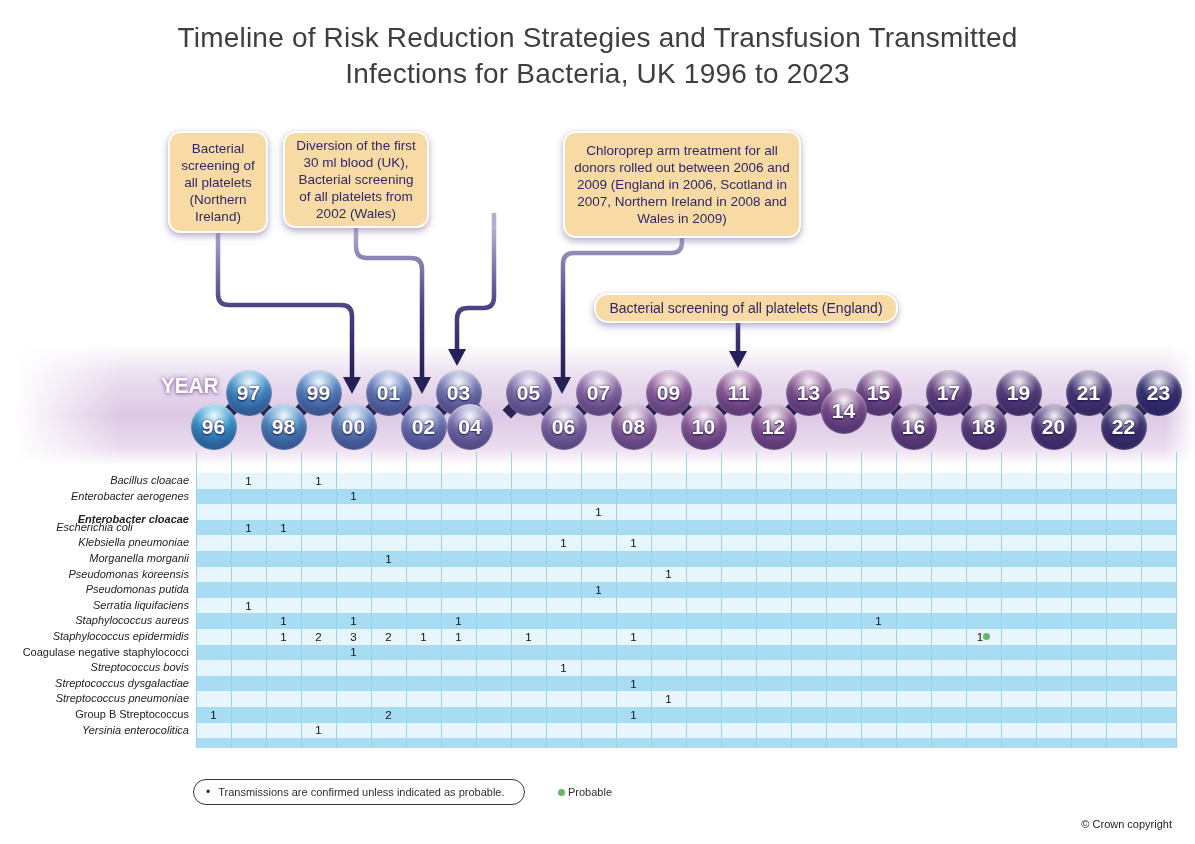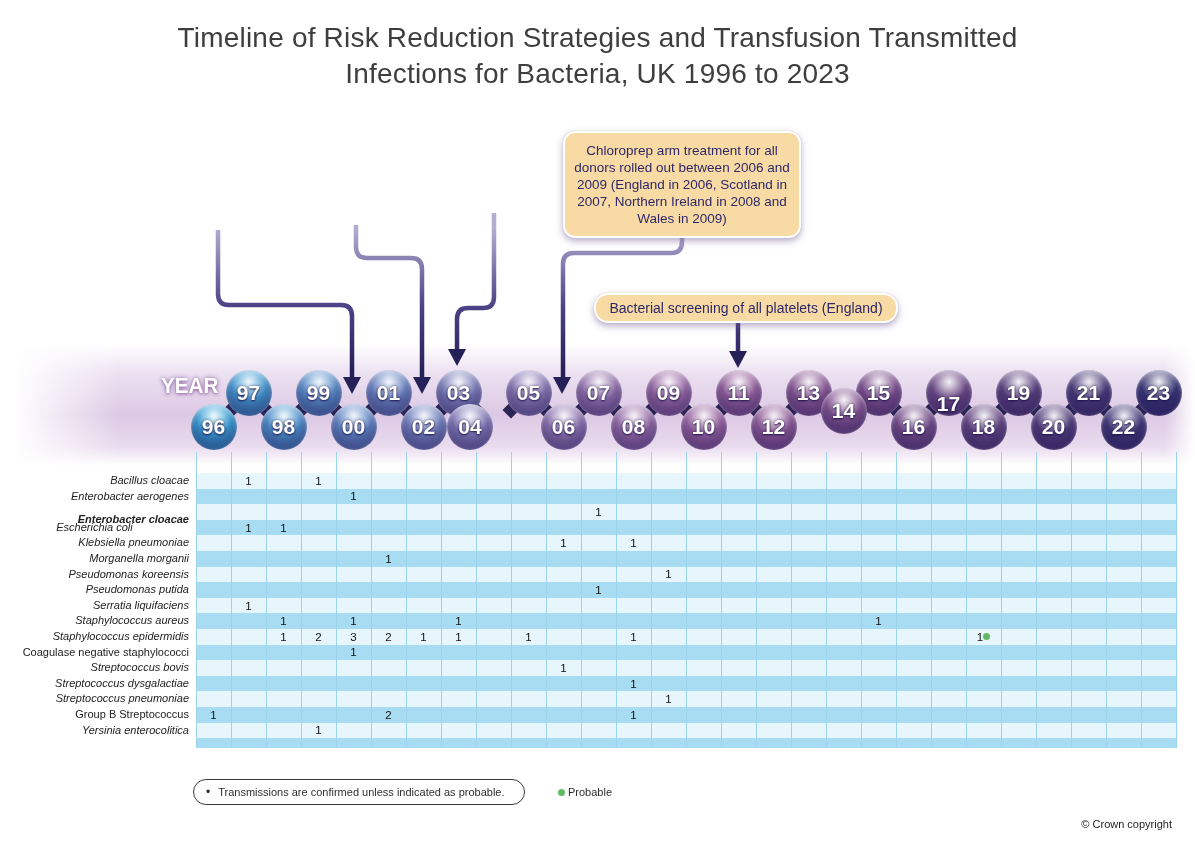--- a/index.html
+++ b/index.html
@@ -329,21 +329,21 @@
       </div>
       <div class="ball" style="left: 820.5px; top: 388px; z-index: 6; background: radial-gradient(circle at 50% 26%, rgba(255, 255, 255, 0.92) 0%, rgba(255, 255, 255, 0) 45%), rgb(138, 89, 149);">
         <span>14</span>
       </div>
       <div class="ball" style="left: 855.5px; top: 370px; z-index: 5; background: radial-gradient(circle at 50% 26%, rgba(255, 255, 255, 0.92) 0%, rgba(255, 255, 255, 0) 45%), rgb(131, 85, 145);">
         <span>15</span>
       </div>
       <div class="ball" style="left: 890.5px; top: 404px; z-index: 6; background: radial-gradient(circle at 50% 26%, rgba(255, 255, 255, 0.92) 0%, rgba(255, 255, 255, 0) 45%), rgb(122, 81, 141);">
         <span>16</span>
       </div>
-      <div class="ball" style="left: 925.5px; top: 370px; z-index: 5; background: radial-gradient(circle at 50% 26%, rgba(255, 255, 255, 0.92) 0%, rgba(255, 255, 255, 0) 45%), rgb(113, 77, 137); align-items: flex-end;">
+      <div class="ball" style="left: 925.5px; top: 370px; z-index: 5; background: radial-gradient(circle at 50% 26%, rgba(255, 255, 255, 0.92) 0%, rgba(255, 255, 255, 0) 45%), rgb(113, 77, 137);">
         <span>17</span>
       </div>
       <div class="ball" style="left: 960.5px; top: 404px; z-index: 6; background: radial-gradient(circle at 50% 26%, rgba(255, 255, 255, 0.92) 0%, rgba(255, 255, 255, 0) 45%), rgb(104, 73, 133);">
         <span>18</span>
       </div>
       <div class="ball" style="left: 995.5px; top: 370px; z-index: 5; background: radial-gradient(circle at 50% 26%, rgba(255, 255, 255, 0.92) 0%, rgba(255, 255, 255, 0) 45%), rgb(95, 69, 129);">
         <span>19</span>
       </div>
       <div class="ball" style="left: 1030.5px; top: 404px; z-index: 6; background: radial-gradient(circle at 50% 26%, rgba(255, 255, 255, 0.92) 0%, rgba(255, 255, 255, 0) 45%), rgb(86, 65, 126);">
         <span>20</span>
@@ -376,20 +376,22 @@
     </g>
     <g fill="#262059">
       <path d="M343 377 L361 377 L352 394 Z"></path>
       <path d="M413 377 L431 377 L422 394 Z"></path>
       <path d="M448 349 L466 349 L457 366 Z"></path>
       <path d="M553 377 L571 377 L562 394 Z"></path>
       <path d="M729 351 L747 351 L738 368 Z"></path>
     </g>
   </svg>
 
+  <div class="callout c1">Bacterial screening of all platelets (Northern Ireland)</div>
+  <div class="callout c2">Diversion of the first 30 ml blood (UK), Bacterial screening of all platelets from 2002 (Wales)</div>
   <div class="callout c4">Chloroprep arm treatment for all donors rolled out between 2006 and 2009 (England in 2006, Scotland in 2007, Northern Ireland in 2008 and Wales in 2009)</div>
   <div class="callout c5">Bacterial screening of all platelets (England)</div>
 
   <div class="legend-box">
     <span class="legend-bullet">•</span>
     <span>Transmissions are confirmed unless indicated as probable.</span>
   </div>
   <div class="probable">
     <span class="pdot" id="probable-legend-dot" style="background: rgb(98, 187, 98);"></span>
     <span>Probable</span>

